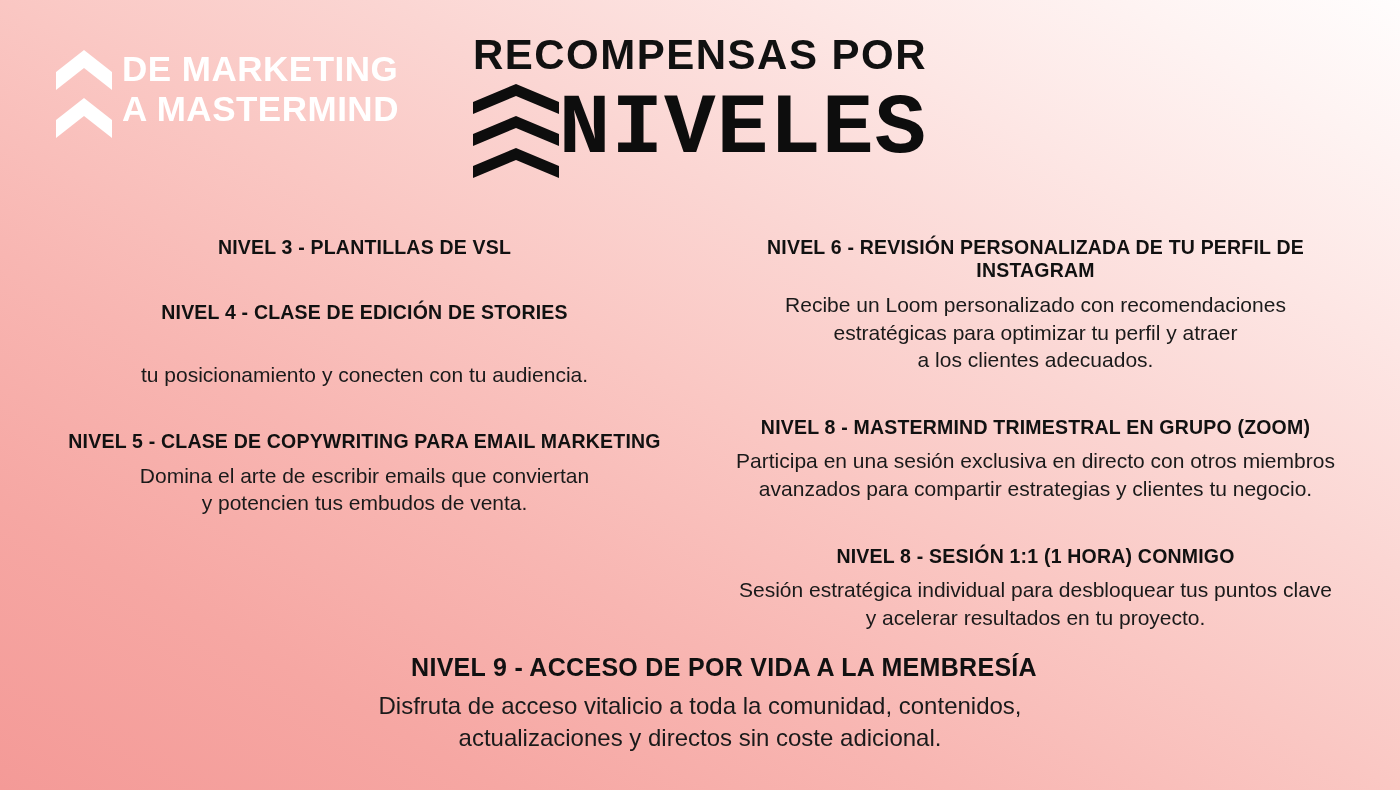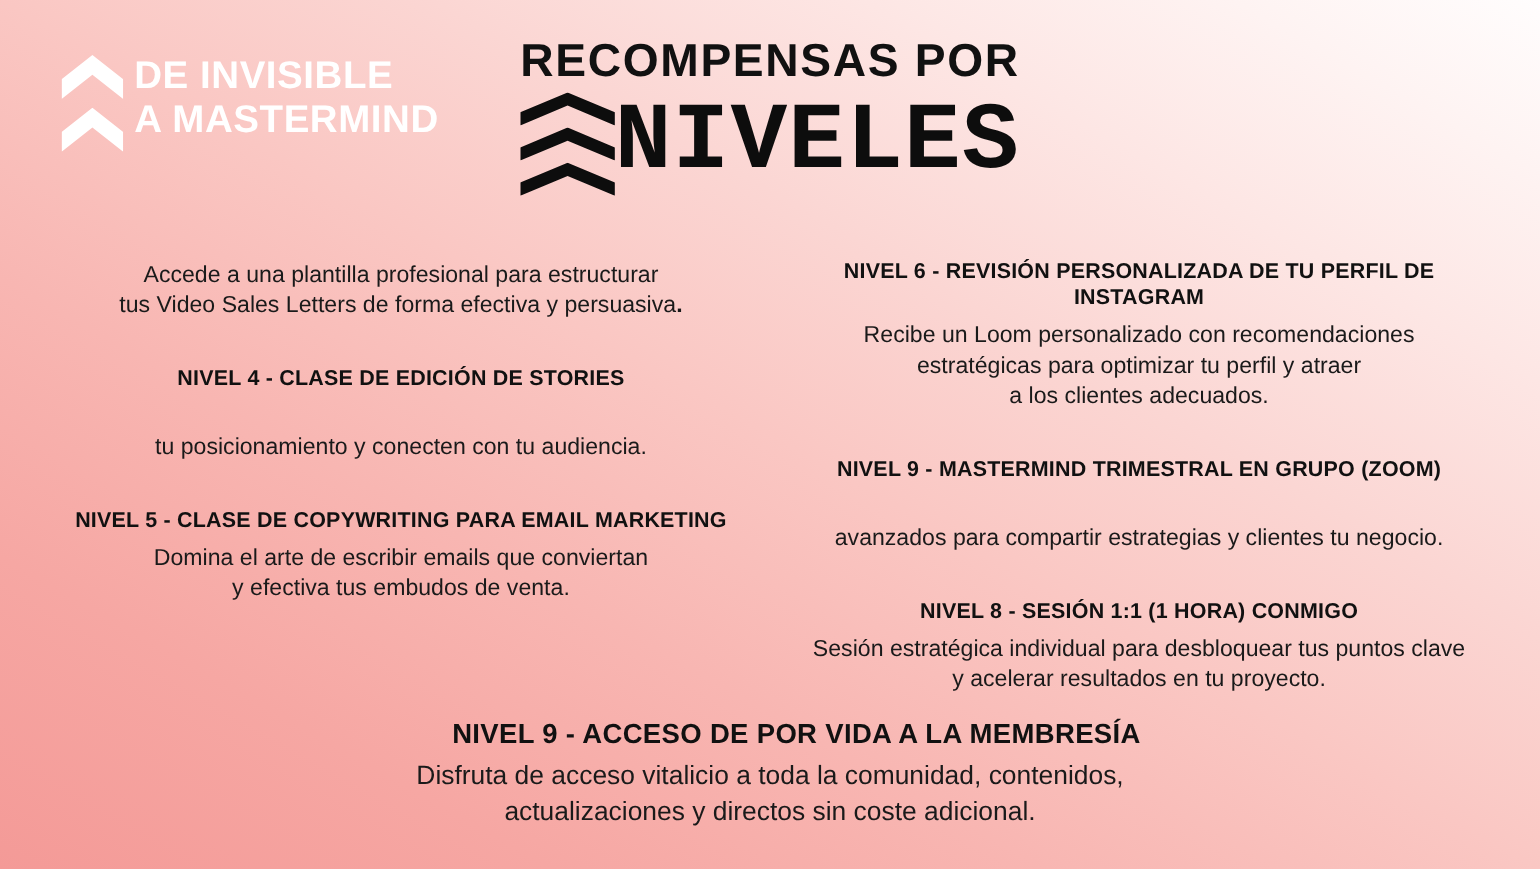--- a/index.html
+++ b/index.html
@@ -179,21 +179,21 @@
   <div class="logo">
     <span class="logo-mark">
       <svg class="chev top" viewBox="0 0 56 40" xmlns="http://www.w3.org/2000/svg" aria-hidden="true">
         <polygon points="28,0 56,22 56,40 28,18 0,40 0,22" fill="#ffffff"></polygon>
       </svg>
       <svg class="chev bottom" viewBox="0 0 56 40" xmlns="http://www.w3.org/2000/svg" aria-hidden="true">
         <polygon points="28,0 56,22 56,40 28,18 0,40 0,22" fill="#ffffff"></polygon>
       </svg>
     </span>
     <span class="logo-text">
-      <span class="l1">DE INVISIBLE</span>
+      <span class="l1">DE MARKETING</span>
       <span class="l2">A MASTERMIND</span>
     </span>
   </div>
 
   <div class="title-block">
     <div class="title-line1">RECOMPENSAS POR</div>
     <div class="title-line2-wrap">
       <span class="big-chev">
         <svg class="bc c1" viewBox="0 0 86 30" xmlns="http://www.w3.org/2000/svg" aria-hidden="true">
           <polygon points="43,0 86,18 86,30 43,12 0,30 0,18" fill="#0d0d0d"></polygon>
@@ -207,59 +207,56 @@
       </span>
       <span class="title-line2">NIVELES</span>
     </div>
   </div>
 
   <div class="columns">
 
     <div class="col">
 
       <div class="item">
-        <div class="item-desc">
-          <span>Accede a una plantilla profesional para estructurar</span><br>
-          <span>tus Video Sales Letters de forma efectiva y persuasiva</span><b>.</b>
-        </div>
+        <div class="item-title">NIVEL 3 - PLANTILLAS DE VSL</div>
       </div>
 
       <div class="item">
         <div class="item-title">NIVEL 4 - CLASE DE EDICIÓN DE STORIES</div>
         <div class="item-desc">
           <br>
           <span>tu posicionamiento y conecten con tu audiencia.</span>
         </div>
       </div>
 
       <div class="item">
         <div class="item-title">NIVEL 5 - CLASE DE COPYWRITING PARA EMAIL MARKETING</div>
         <div class="item-desc">
           <span>Domina el arte de escribir emails que conviertan</span><br>
-          <span>y efectiva tus embudos de venta.</span>
+          <span>y potencien tus embudos de venta.</span>
         </div>
       </div>
 
     </div>
 
     <div class="col">
 
       <div class="item">
         <div class="item-title">NIVEL 6 - REVISIÓN PERSONALIZADA DE TU PERFIL DE INSTAGRAM</div>
         <div class="item-desc">
           <span>Recibe un Loom personalizado con recomendaciones</span><br>
           <span>estratégicas para optimizar tu perfil y atraer</span><br>
           <span>a los clientes adecuados.</span>
         </div>
       </div>
 
       <div class="item">
-        <div class="item-title">NIVEL 9 - MASTERMIND TRIMESTRAL EN GRUPO (ZOOM)</div>
-        <div class="item-desc">
-          <br>
+        <div class="item-title">NIVEL 8 - MASTERMIND TRIMESTRAL EN GRUPO (ZOOM)</div>
+        <div class="item-desc">
+          <span>Participa en una sesión exclusiva en directo con otros miembros</span><br>
           <span>avanzados para compartir estrategias y clientes tu negocio.</span>
         </div>
       </div>
 
       <div class="item">
         <div class="item-title">NIVEL 8 - SESIÓN 1:1 (1 HORA) CONMIGO</div>
         <div class="item-desc">
           <span>Sesión estratégica individual para desbloquear tus puntos clave</span><br>
           <span>y acelerar resultados en tu proyecto.</span>
         </div>

